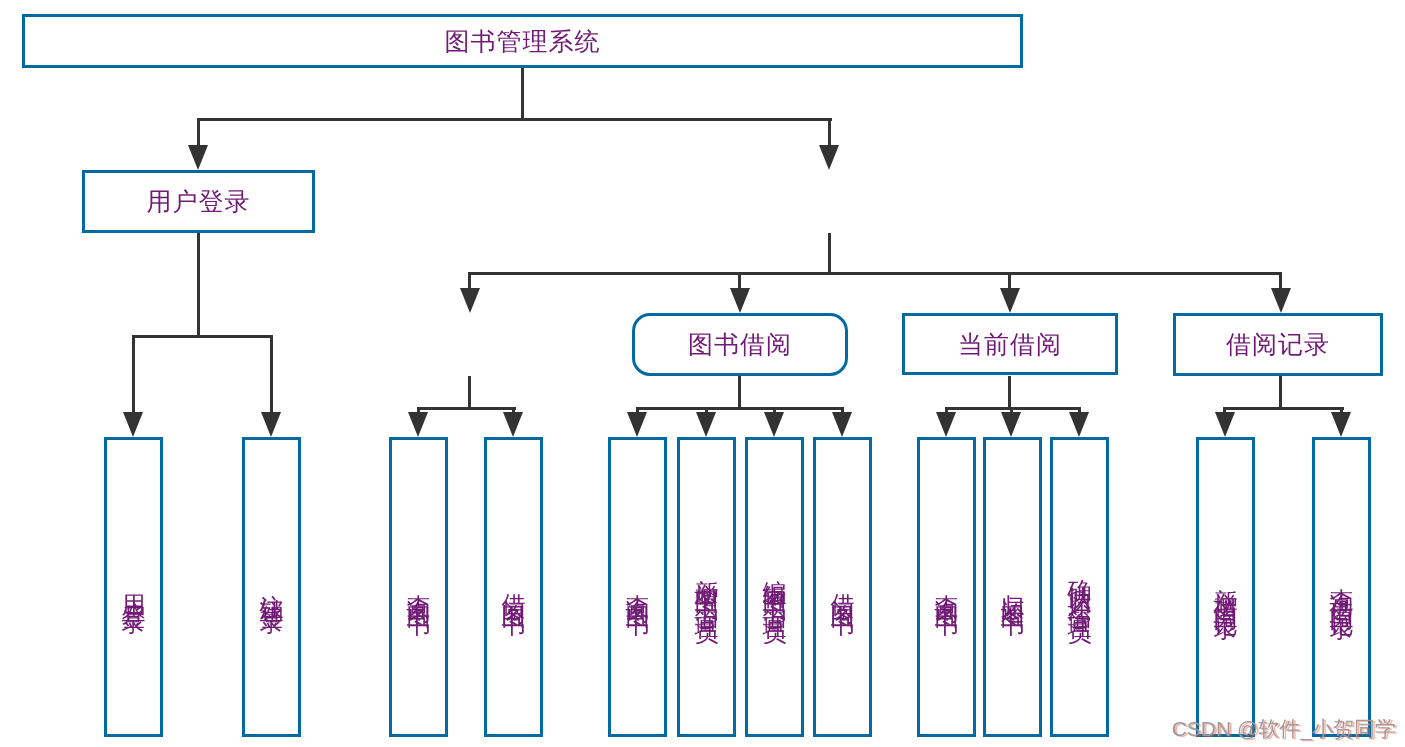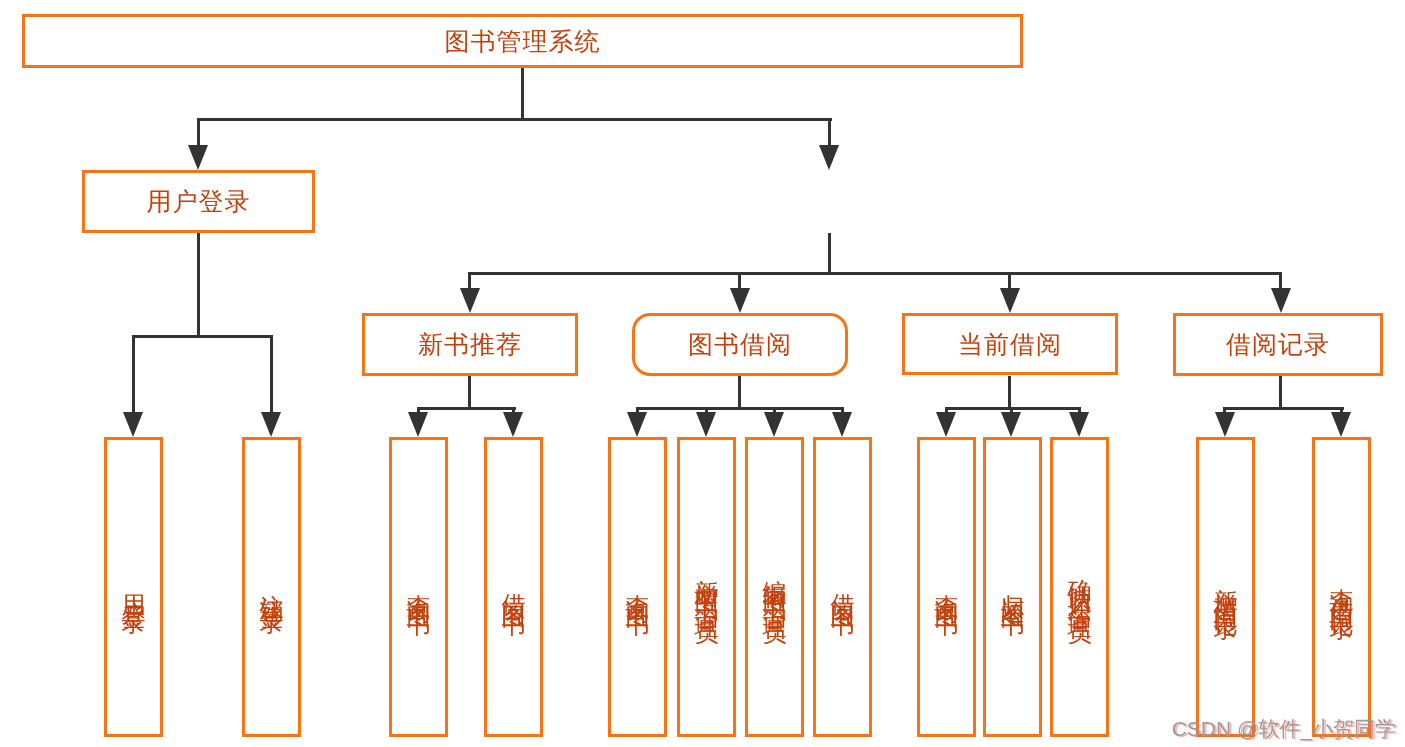--- a/index.html
+++ b/index.html
@@ -6,26 +6,26 @@
   .stage{
     position:relative;
     width:1405px;height:747px;
     background:#ffffff;
     font-family:"Liberation Sans",sans-serif;
     overflow:hidden;
   }
   .box{
     position:absolute;
     box-sizing:border-box;
-    border:3px solid #f97316;
+    border:3px solid #0369a1;
     background:#ffffff;
     display:flex;
     align-items:center;
     justify-content:center;
-    color:#c2410c;
+    color:#701a75;
     text-align:right;
   }
   .hlabel{
     font-size:25px;
     letter-spacing:1px;
     white-space:nowrap;
   }
   .vbox{
     width:59px;height:300px;top:437px;
   }
@@ -90,23 +90,20 @@
   <div class="hline" style="left:468px;top:272px;width:814px;"></div>
   <div class="vline" style="left:468px;top:272px;height:17px;"></div>
   <div class="arrow" style="left:460px;top:288px;"></div>
   <div class="vline" style="left:738px;top:272px;height:17px;"></div>
   <div class="arrow" style="left:730px;top:288px;"></div>
   <div class="vline" style="left:1008px;top:272px;height:17px;"></div>
   <div class="arrow" style="left:1000px;top:288px;"></div>
   <div class="vline" style="left:1279px;top:272px;height:17px;"></div>
   <div class="arrow" style="left:1271px;top:288px;"></div>
 
-  <div class="box" style="left:362px;top:313px;width:216px;height:63px;">
-    <span class="hlabel">新书推荐</span>
-  </div>
   <div class="box" style="left:632px;top:313px;width:216px;height:63px;border-radius:18px;">
     <span class="hlabel">图书借阅</span>
   </div>
   <div class="box" style="left:902px;top:313px;width:216px;height:62px;">
     <span class="hlabel">当前借阅</span>
   </div>
   <div class="box" style="left:1173px;top:313px;width:210px;height:63px;">
     <span class="hlabel">借阅记录</span>
   </div>
 

